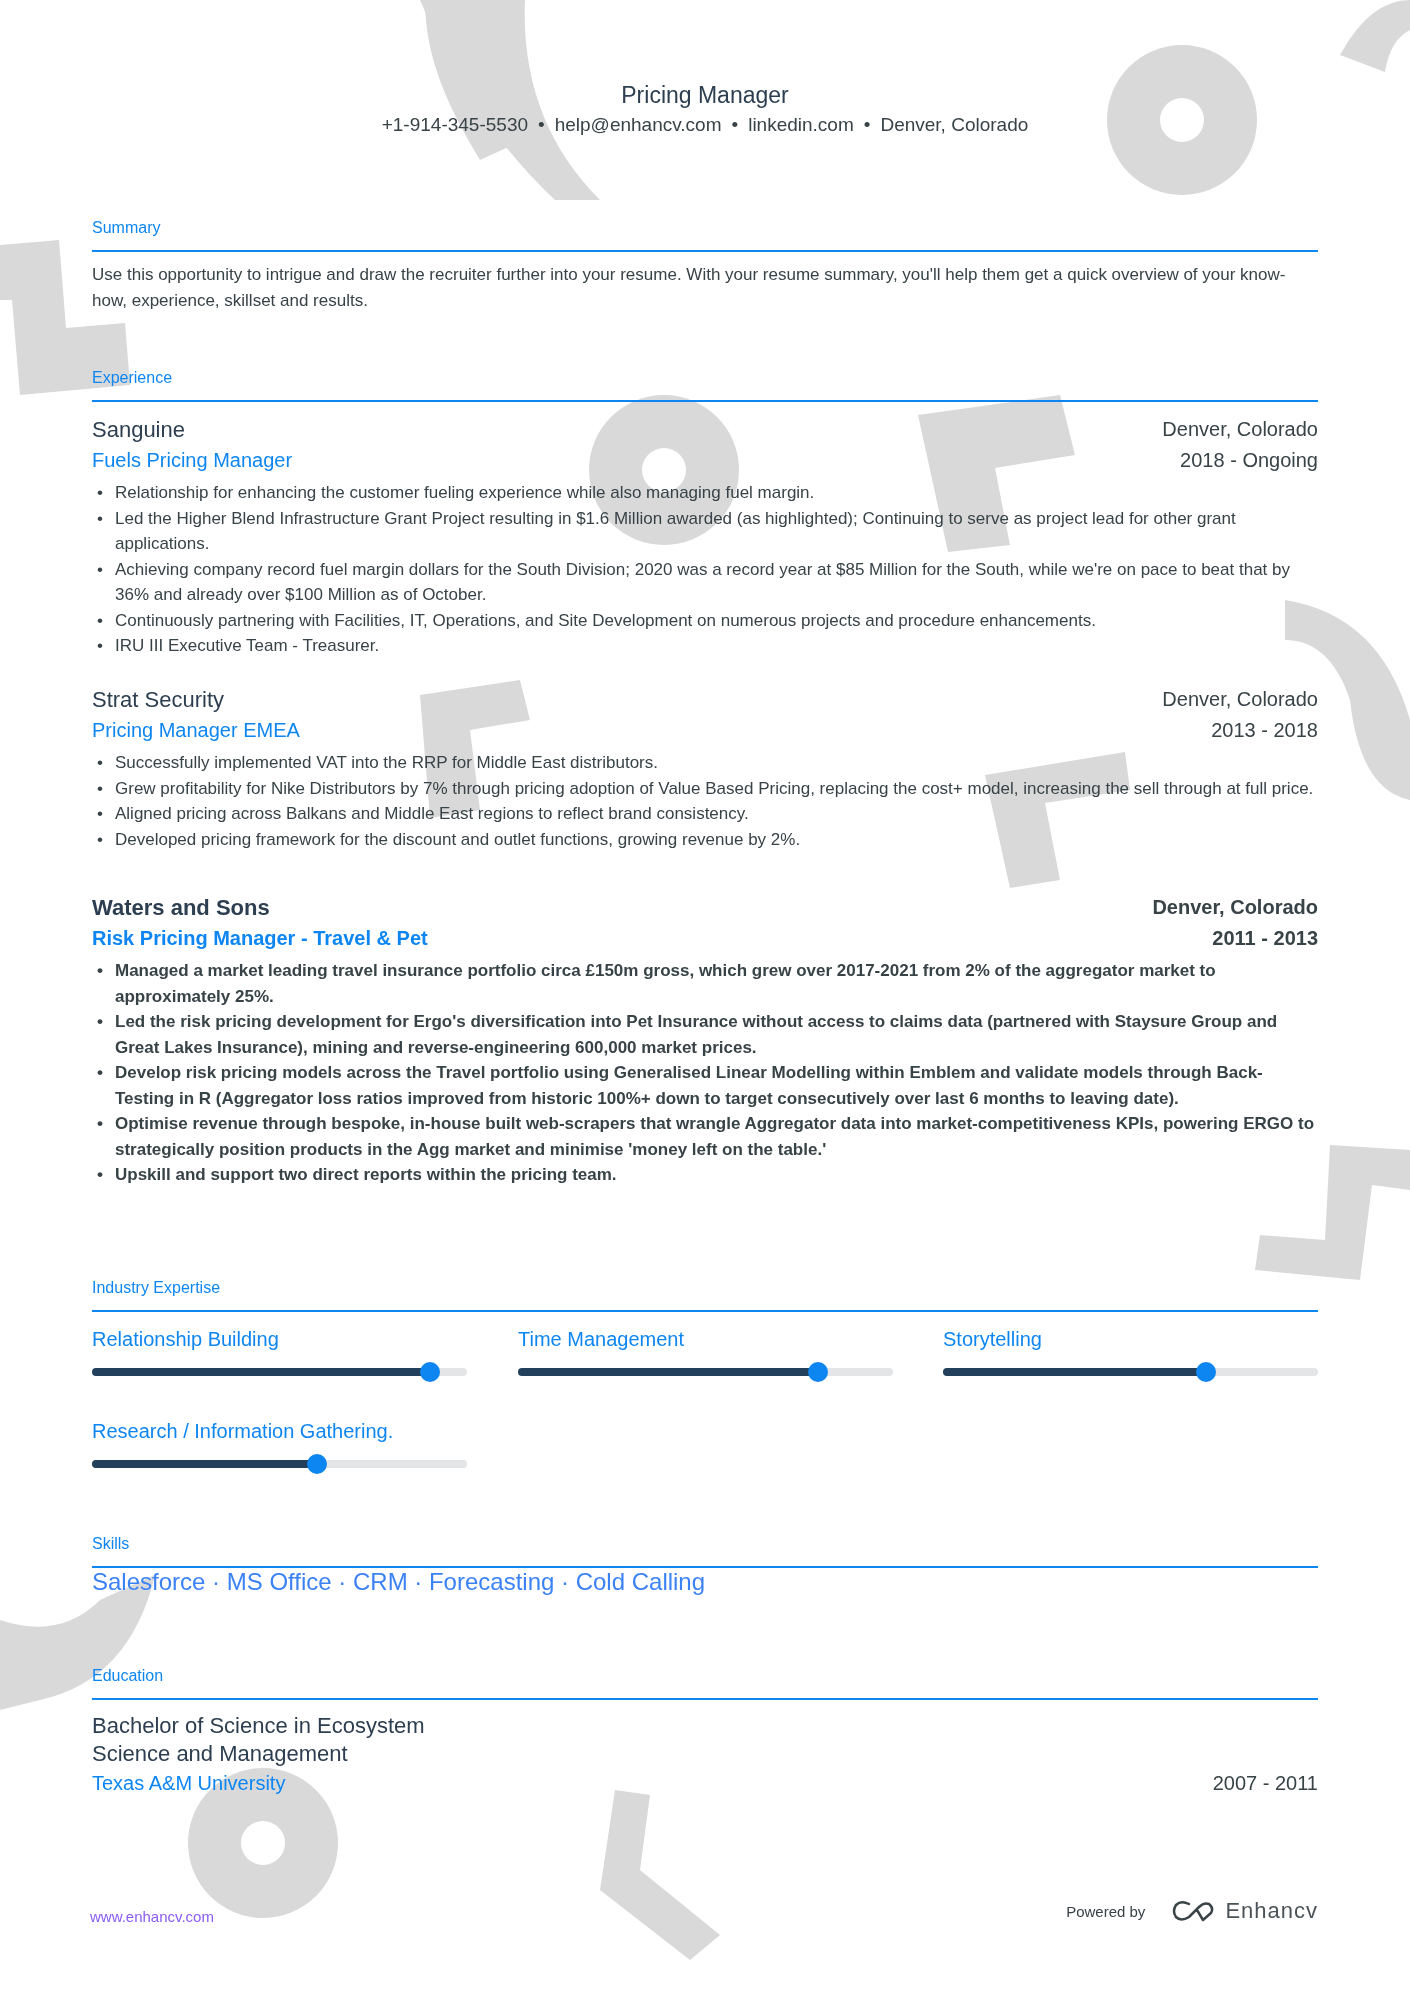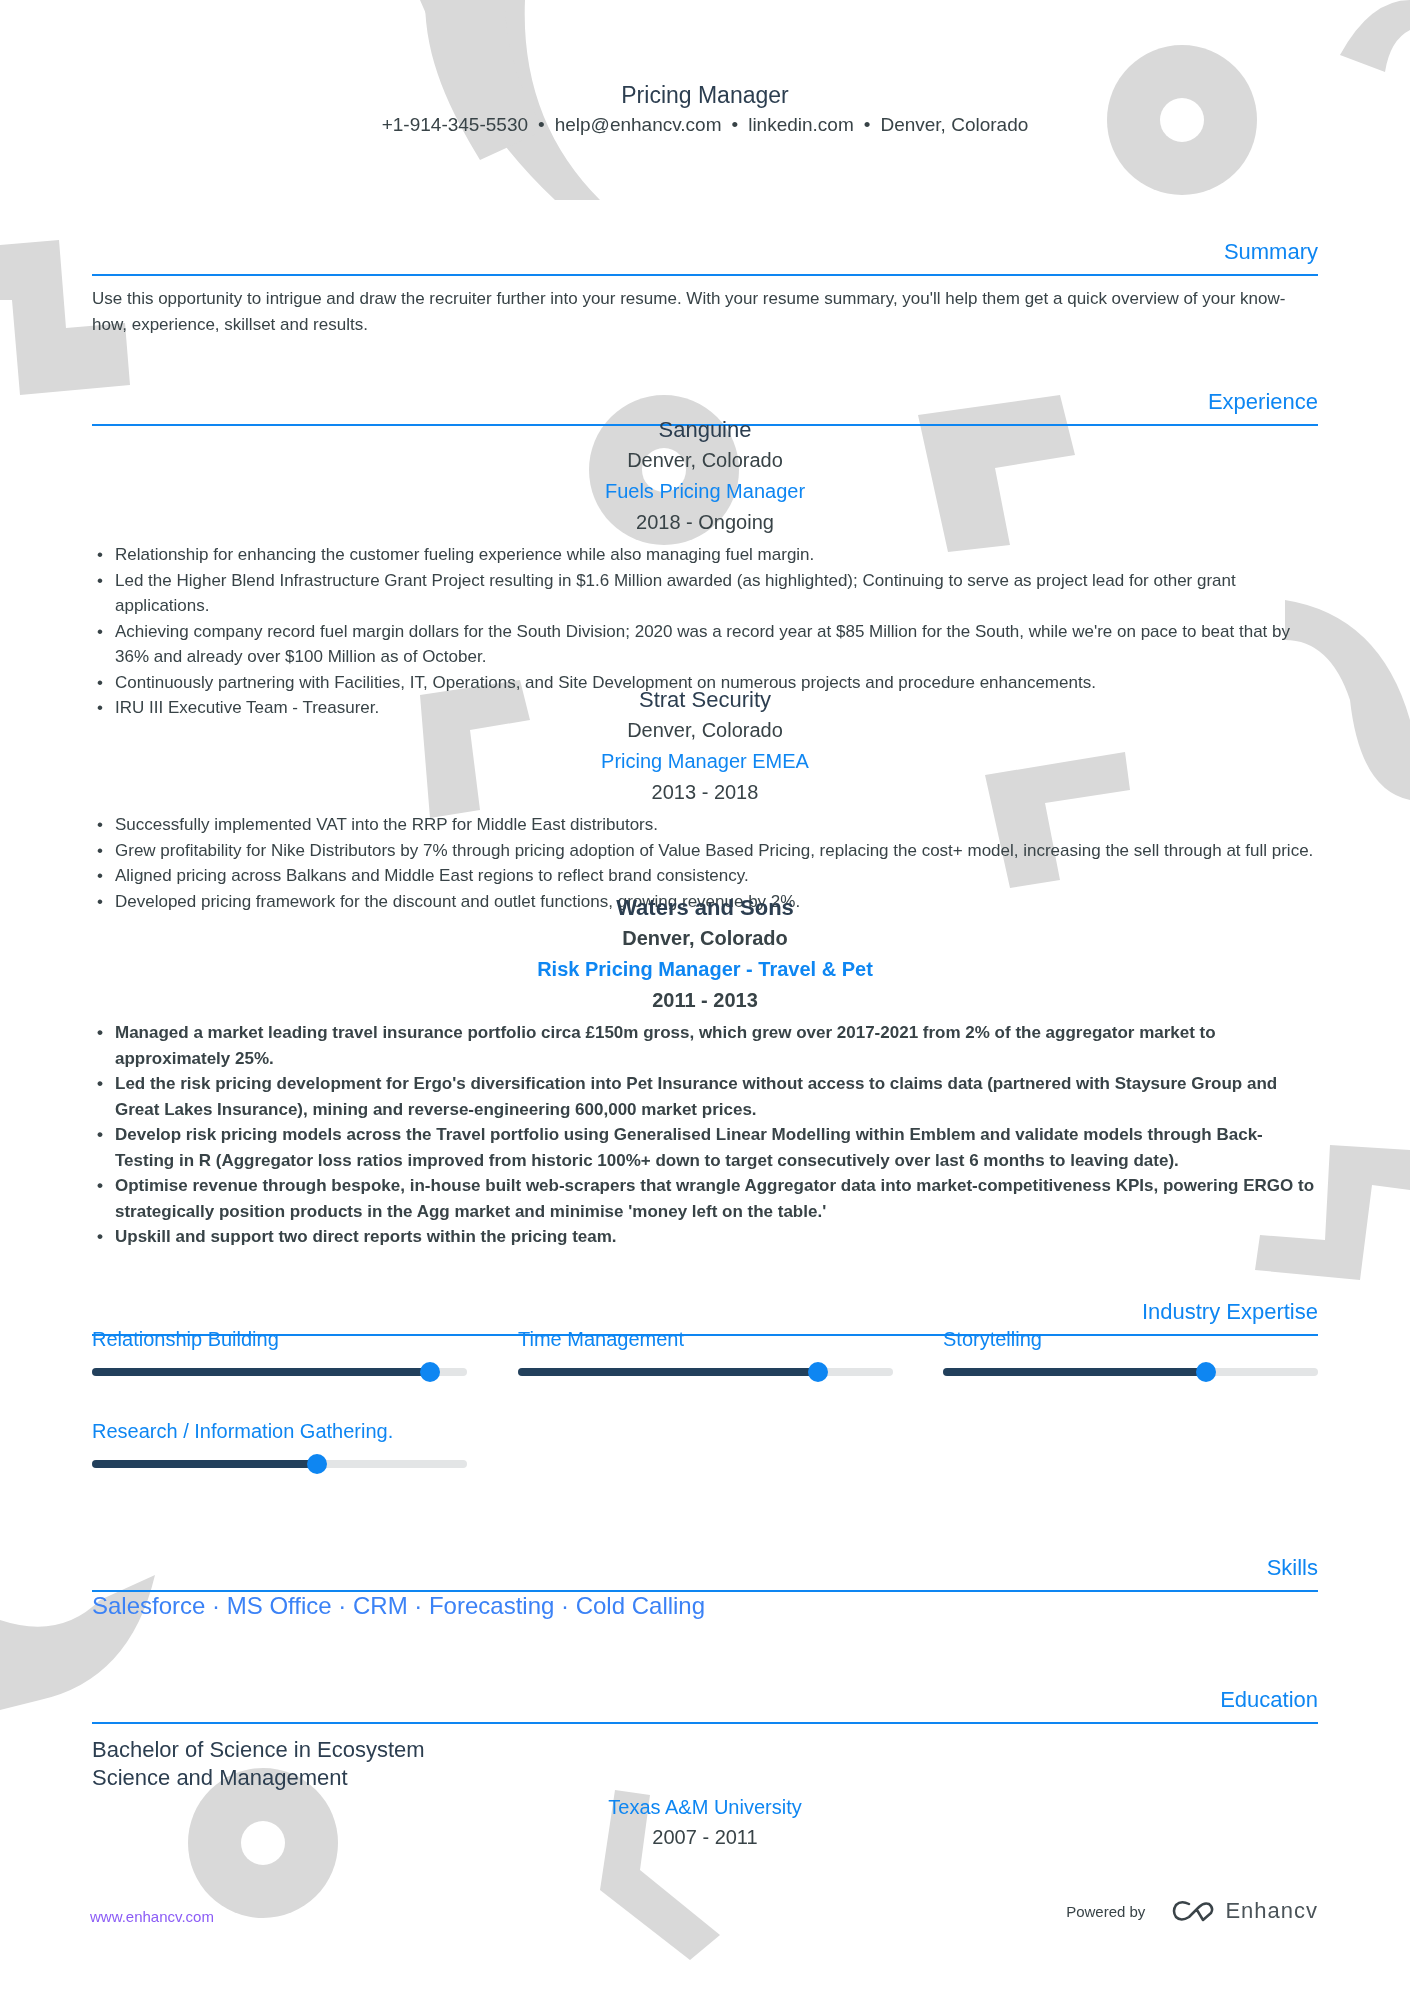--- a/index.html
+++ b/index.html
@@ -12,27 +12,27 @@
   .bg { position: absolute; inset: 0; z-index: 0; pointer-events: none; }
   .page { position: absolute; left: 92px; top: 0; width: 1226px; z-index: 1; }
 
   .header { text-align: center; position: absolute; left: 0; right: 0; top: 80px; }
   .name { color: #0e86f2; font-weight: bold; font-size: 28px; line-height: 34px; }
   .role { color: #2c3e50; font-size: 23px; line-height: 30px; margin-top: 0px; }
   .contact { font-size: 19px; line-height: 26px; color: #384347; margin-top: 2px; }
   .contact .sep { margin: 0 10px; }
 
   .section { position: absolute; left: 0; width: 1226px; }
-  .sec-title { text-align: right; color: #0e86f2; font-size: 22px; line-height: 28px; margin-top: 24px; }
+  .sec-title { text-align: left; color: #0e86f2; font-size: 16px; line-height: 28px; }
   .sec-rule { height: 2px; background: #0e86f2; margin-top: 8px; }
 
   .summary-text { font-size: 17px; line-height: 25.5px; color: #384347; margin-top: 10px; }
 
   .job { position: absolute; left: 0; width: 1226px; }
-  .row { display: flex; justify-content: space-between; align-items: center; flex-direction: column; }
+  .row { display: flex; justify-content: space-between; align-items: flex-start; }
   .company { font-size: 22px; line-height: 31px; color: #2c3e50; }
   .loc, .dates { font-size: 20px; line-height: 31px; color: #384347; }
   .title { font-size: 20px; line-height: 31px; color: #0e86f2; }
   ul.bullets { list-style: none; margin: 4px 0 0 0; padding: 0; }
   ul.bullets li { position: relative; padding-left: 23px; font-size: 17px; line-height: 25.5px; color: #384347; }
   ul.bullets li::before { content: "\2022"; position: absolute; left: 5px; top: 0; color: #384347; }
 
   .exp-grid { position: absolute; left: 0; width: 1226px; }
   .skill { position: absolute; width: 375px; }
   .skill-label { font-size: 20px; line-height: 26px; color: #0e86f2; }

